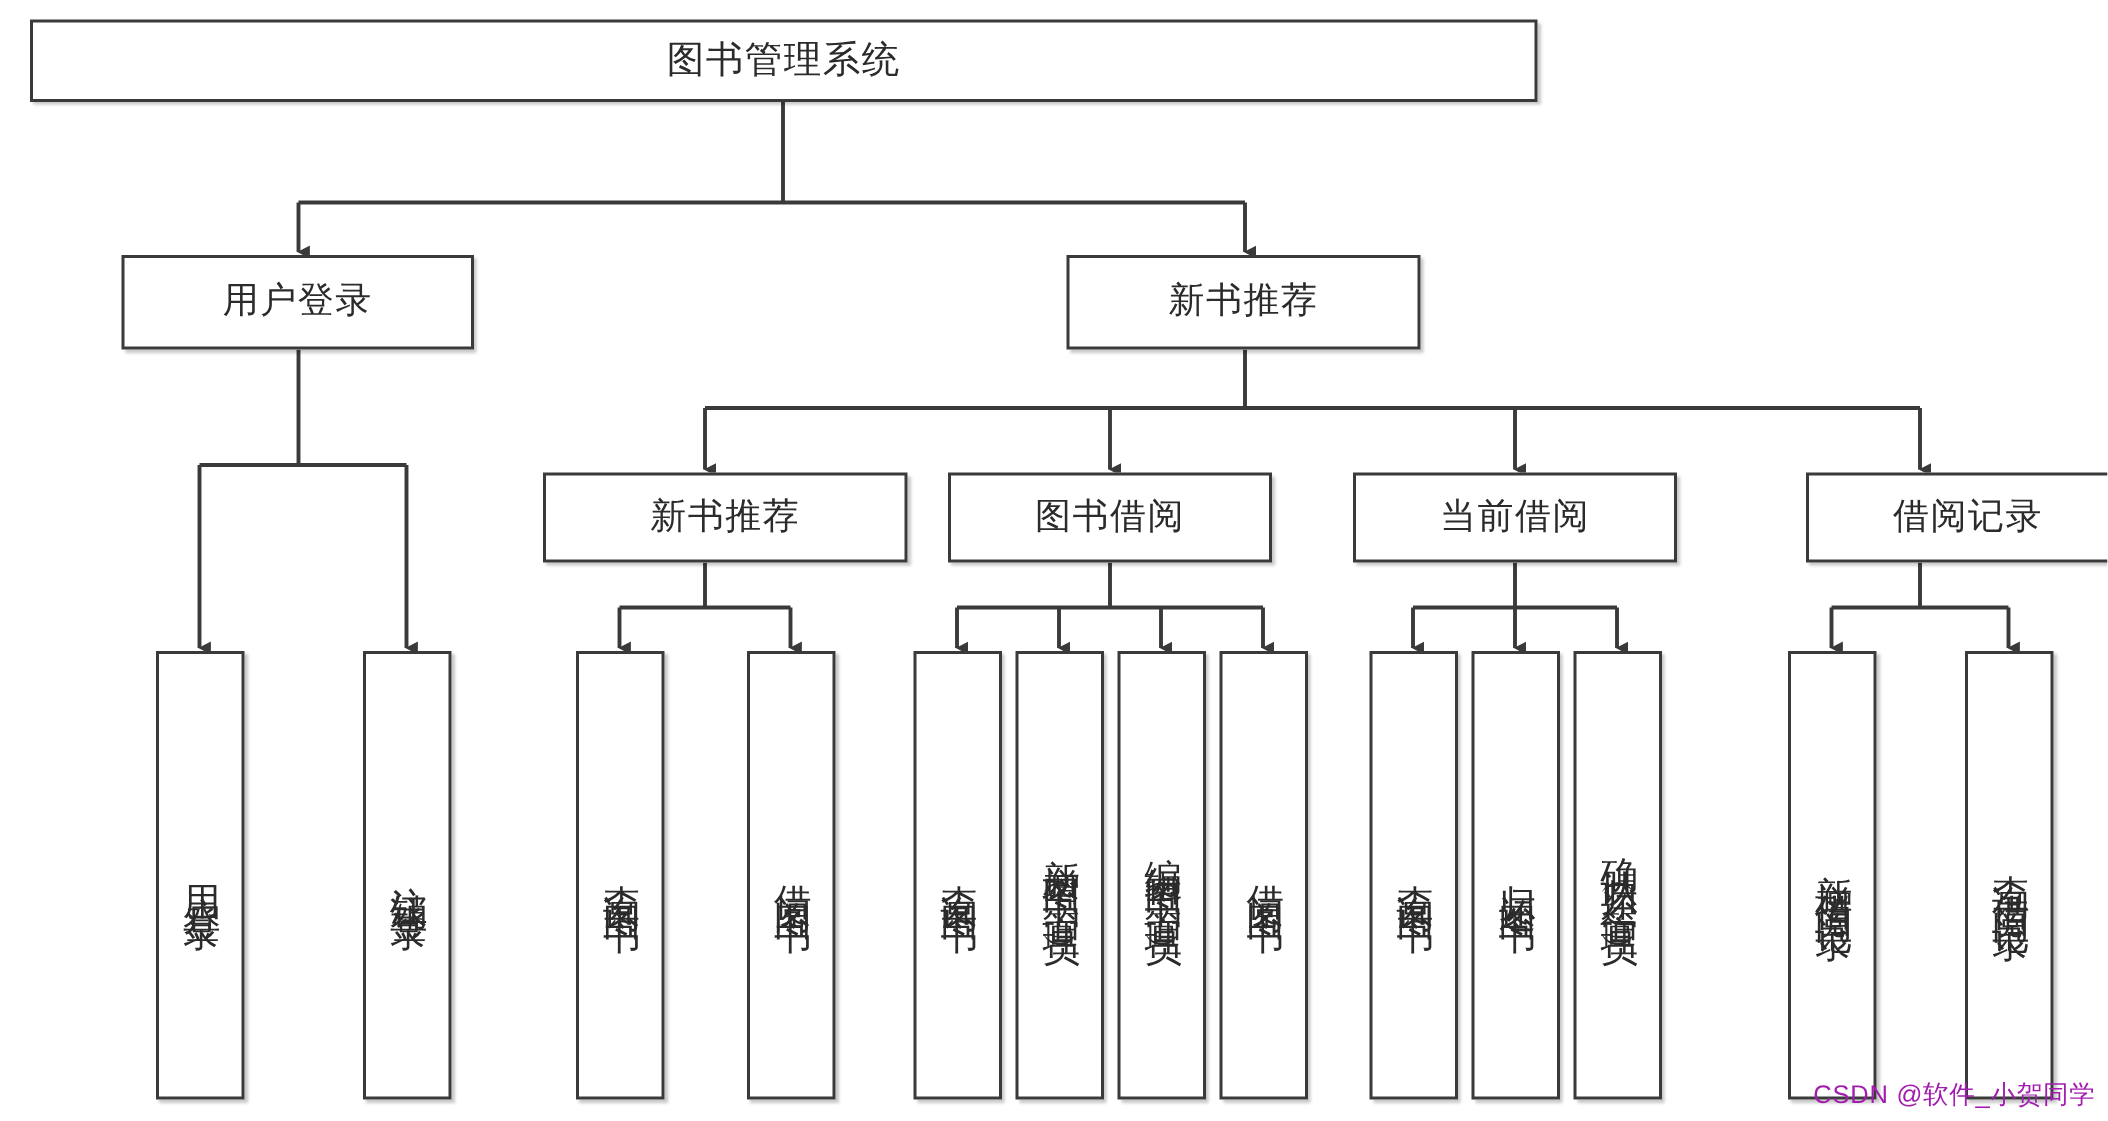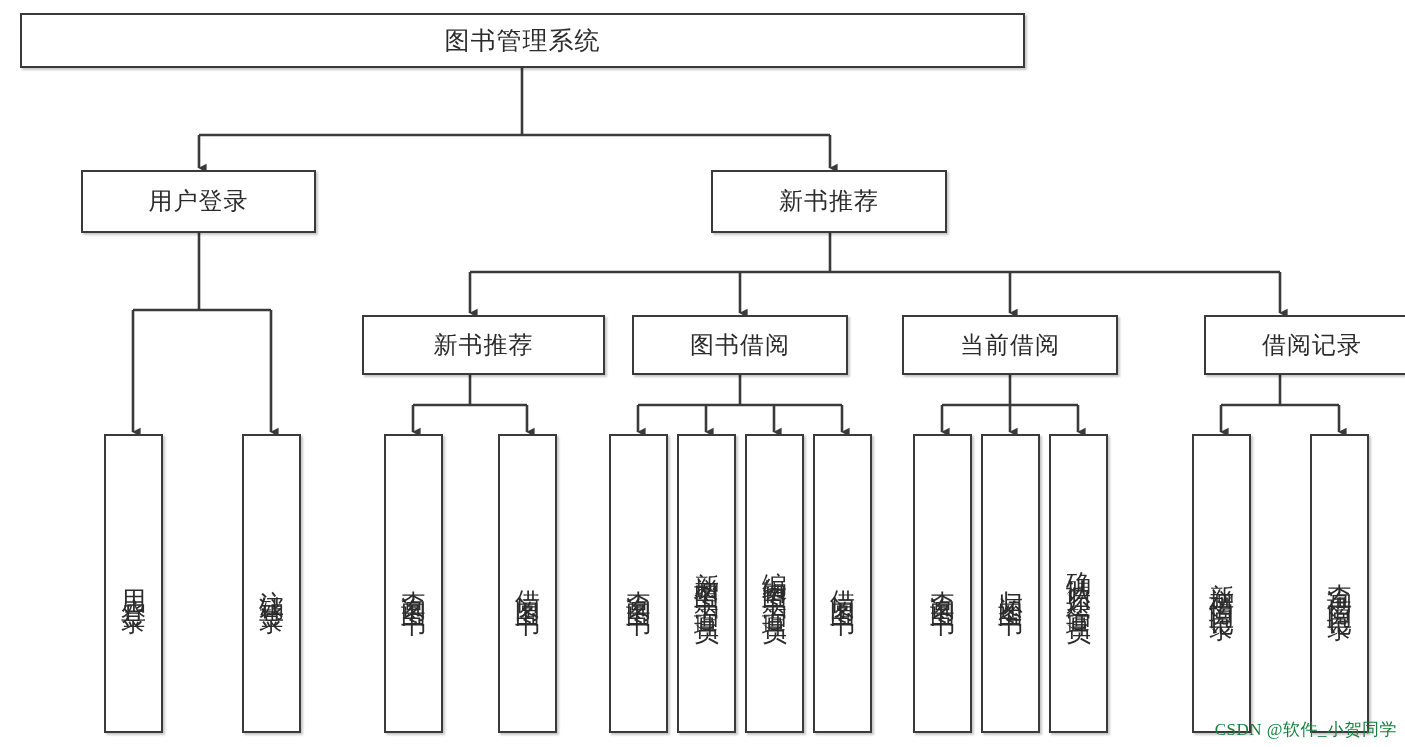--- a/index.html
+++ b/index.html
@@ -59,25 +59,25 @@
   .node.vert > span {
     writing-mode: vertical-rl;
     text-orientation: upright;
     display: block;
   }
   .watermark {
     position: absolute;
     right: 8px;
     bottom: 6px;
     font-size: 17px;
-    color: #15803d;
+    color: #a21caf;
     letter-spacing: 0.5px;
     white-space: nowrap;
     z-index: 3;
-    font-family: Liberation Serif, serif;
+    font-family: Liberation Sans, sans-serif;
   }
 </style>
 </head>
 <body>
 
 <div id="canvas">
 
   <svg id="wires" viewBox="0 0 1405 747" xmlns="http://www.w3.org/2000/svg">
     <defs>
       <marker id="arrow" markerWidth="10" markerHeight="10" refX="4.6" refY="7.6" orient="auto" markerUnits="userSpaceOnUse">

